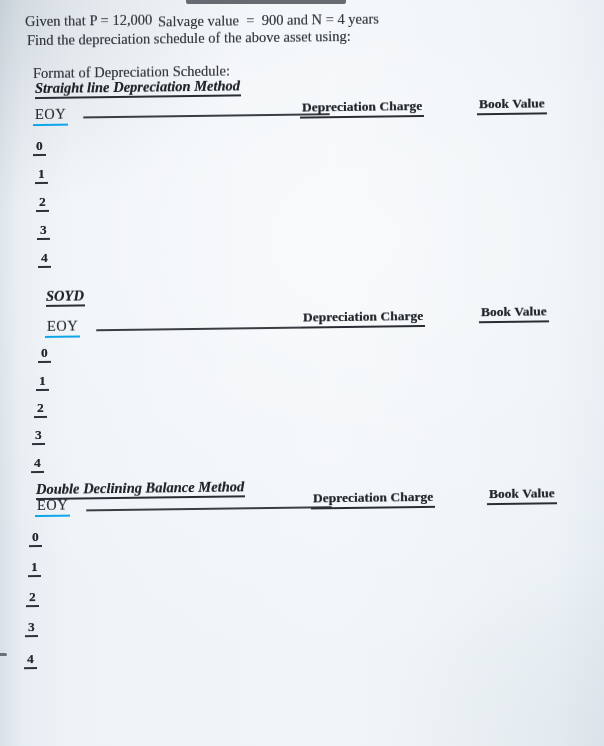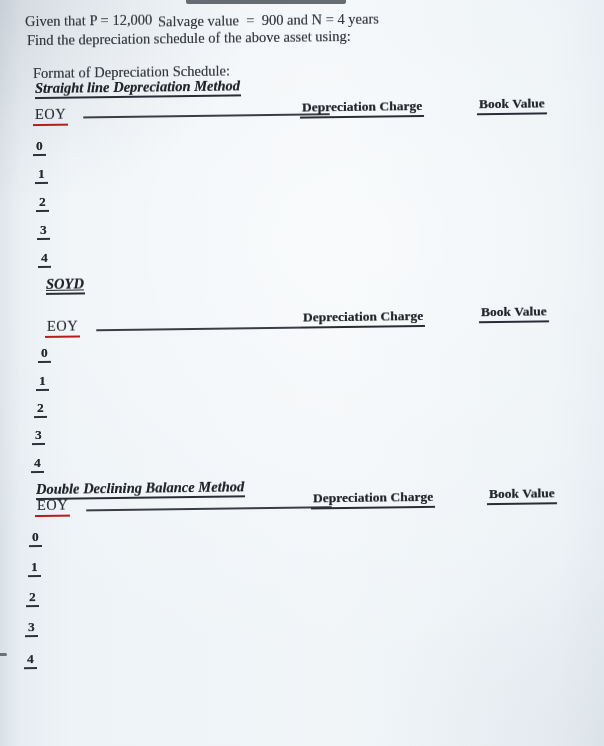--- a/index.html
+++ b/index.html
@@ -44,21 +44,21 @@
 
   .sec { position: absolute; inset: 0; }
 
   .title {
     font-size: 14.5px; font-weight: bold; font-style: italic;
     color: #1f2328; border-bottom: 2px solid #2a2e34; padding: 0 1px 0px 0;
     text-shadow: 0 0 0.6px rgba(25,28,34,0.6); white-space: pre;
   }
   .eoy {
     font-size: 14.5px; letter-spacing: 0.5px; color: #2c3036;
-    border-bottom: 2px solid #b91c1c; padding: 0 2px 1px 2px;
+    border-bottom: 2px solid #0ea5e9; padding: 0 2px 1px 2px;
     text-shadow: 0 0 0.6px rgba(40,44,50,0.55);
   }
   .colhead {
     font-size: 13.5px; font-weight: bold; color: #1f2328;
     border-bottom: 2px solid #2a2e34; padding: 0 2px 1px 2px;
     text-shadow: 0 0 0.6px rgba(25,28,34,0.6); white-space: pre;
   }
   .rule { height: 2px; background: #3a3e44; border-radius: 1px; }
   .row {
     font-size: 13.5px; font-weight: bold; color: #23272c;
@@ -72,21 +72,21 @@
   .sec1 .rule  { left: 83px;  top: 117px; width: 247px; }
   .sec1 .dep   { left: 300px; top: 103px; }
   .sec1 .bv    { left: 477px; top: 102px; }
   .sec1 .r0 { left: 33px; top: 138px; }
   .sec1 .r1 { left: 35px; top: 166px; }
   .sec1 .r2 { left: 36px; top: 194px; }
   .sec1 .r3 { left: 37px; top: 222px; }
   .sec1 .r4 { left: 38px; top: 250px; }
 
   
-  .sec2 .title { left: 46px;  top: 276px; text-decoration: underline; }
+  .sec2 .title { left: 46px;  top: 288px; }
   .sec2 .eoy   { left: 45px;  top: 318px; }
   .sec2 .rule  { left: 96px;  top: 330px; width: 234px; }
   .sec2 .dep   { left: 301px; top: 313px; }
   .sec2 .bv    { left: 479px; top: 310px; }
   .sec2 .r0 { left: 38px; top: 345px; }
   .sec2 .r1 { left: 36px; top: 373px; }
   .sec2 .r2 { left: 34px; top: 400px; }
   .sec2 .r3 { left: 32px; top: 427px; }
   .sec2 .r4 { left: 31px; top: 455px; }
 

